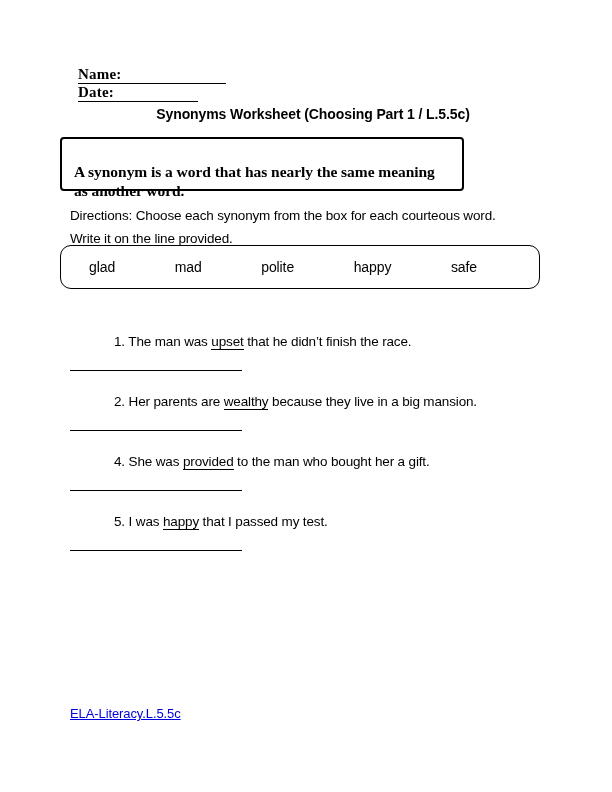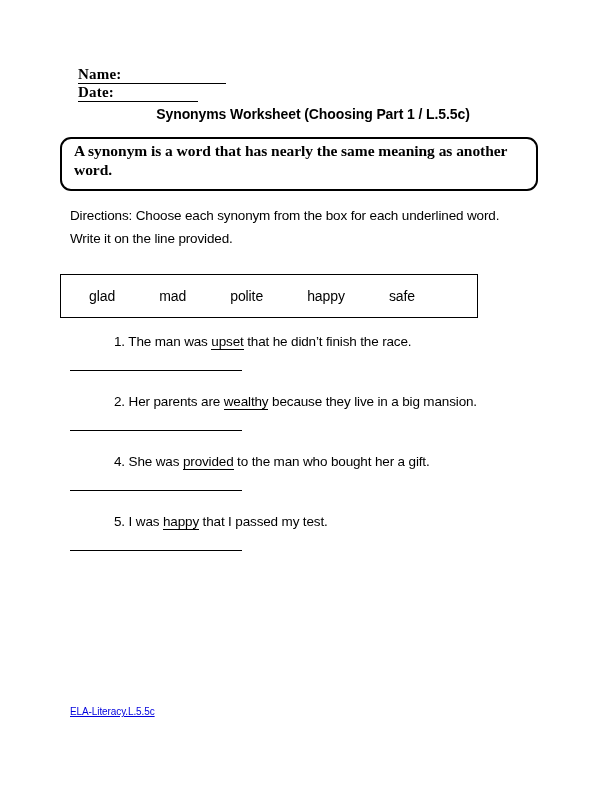--- a/index.html
+++ b/index.html
@@ -62,26 +62,26 @@
     letter-spacing: -0.1px;
     padding-left: 14px;
     box-sizing: border-box;
   }
 
   
   .definition-box {
     position: absolute;
     left: 60px;
     top: 137px;
-    width: 478px;
+    width: 404px;
     height: 54px;
     box-sizing: border-box;
     border: 2px solid #000;
-    border-radius: 11px;
-    padding: 2px 14px 8px 12px;
+    border-radius: 4px;
+    padding: 23px 14px 8px 12px;
   }
   .definition-text {
     font-family: "Liberation Serif", serif;
     font-weight: bold;
     font-size: 15.5px;
     line-height: 1.25;
     letter-spacing: -0.05px;
   }
 
   
@@ -92,26 +92,26 @@
     width: 430px;
     font-size: 13.5px;
     line-height: 1.72;
     letter-spacing: -0.15px;
   }
 
   
   .word-bank-box {
     position: absolute;
     left: 60px;
-    top: 274px;
-    width: 418px;
+    top: 245px;
+    width: 480px;
     height: 44px;
     box-sizing: border-box;
     border: 1.5px solid #000;
-    border-radius: 0;
+    border-radius: 11px;
   }
   .word-bank-list {
     position: absolute;
     left: 0;
     top: 0;
     width: 100%;
     height: 100%;
     display: flex;
     align-items: center;
     padding-left: 28px;
@@ -156,21 +156,21 @@
     width: 172px;
     border-bottom: 1.4px solid #000;
     height: 0;
   }
 
   
   .standard-link {
     position: absolute;
     left: 70px;
     top: 706px;
-    font-size: 10px;
+    font-size: 13px;
     color: #0000dd;
     text-decoration: underline;
     letter-spacing: -0.1px;
     font-family: "Liberation Sans", sans-serif;
   }
 </style>
 </head>
 <body>
 
 <div class="page">
@@ -182,21 +182,21 @@
     <span class="field-label">Date:</span>
     <span class="blank-rule date-blank"></span>
   </div>
 
   <div class="worksheet-title">Synonyms Worksheet (Choosing Part 1 / L.5.5c)</div>
 
   <div class="definition-box">
     <div class="definition-text">A synonym is a word that has nearly the same meaning as another word.</div>
   </div>
 
-  <div class="directions">Directions: Choose each synonym from the box for each underlined word. Write it on the line provided.</div>
+  <div class="directions">Directions: Choose each synonym from the box for each courteous word. Write it on the line provided.</div>
 
   <div class="word-bank-box">
     <div class="word-bank-list">
       <span class="word-bank-item">glad</span>
       <span class="word-bank-item">mad</span>
       <span class="word-bank-item">polite</span>
       <span class="word-bank-item">happy</span>
       <span class="word-bank-item">safe</span>
     </div>
   </div>

